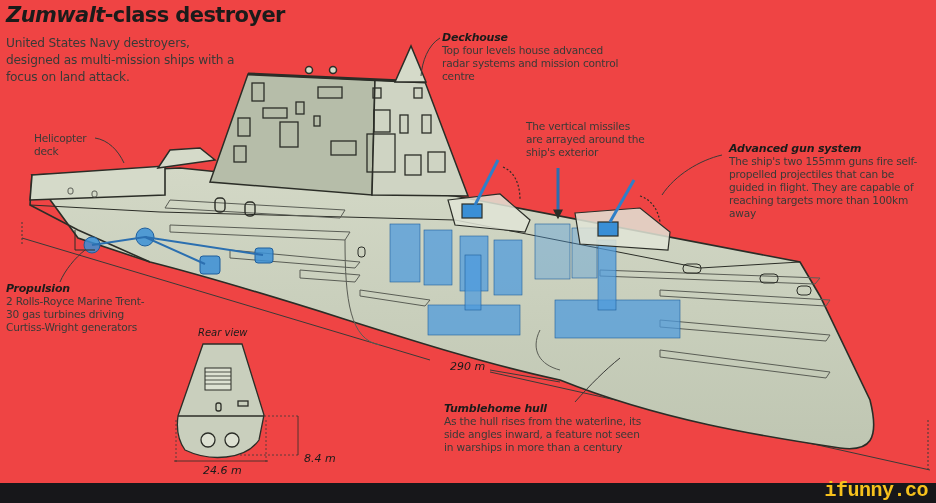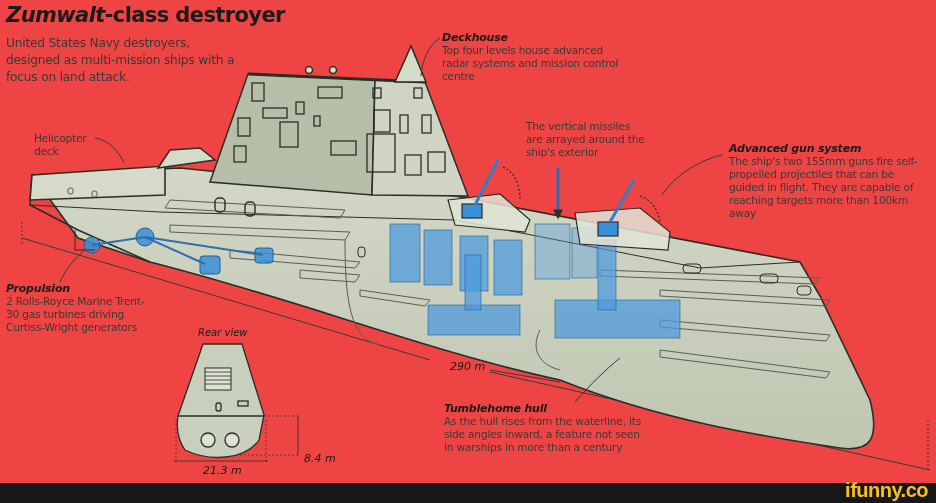--- a/index.html
+++ b/index.html
@@ -23,21 +23,21 @@
       position: absolute; left: 6px; top: 35px; width: 230px;
       font-size: 12.2px; line-height: 17px; color: #3a3a37; letter-spacing: -0.2px;
     }
     .label { position: absolute; font-size: 10.6px; line-height: 13px; color: #3a3a37; letter-spacing: -0.2px; }
     .label .head { display: block; font-weight: bold; font-style: italic; color: #1b1b1a; font-size: 11px; }
     .dim { position: absolute; font-style: italic; font-size: 11px; color: #1b1b1a; }
 
     .footer { position: absolute; left: 0; top: 483px; width: 936px; height: 20px; background: #17171a; }
     .brand {
       position: absolute; right: 8px; top: 479px;
-      font-family: Liberation Sans, sans-serif; font-weight: bold; font-size: 20px;
+      font-family: Liberation Mono, monospace; font-weight: bold; font-size: 20px;
       color: #f6c11c; letter-spacing: -0.5px;
     }
   </style>
 </head>
 <body>
 
 <div class="canvas">
 
   <svg class="art" viewBox="0 0 936 483">
     <defs>
@@ -213,18 +213,18 @@
   </div>
 
 
   <div class="label" style="left:444px; top:402px; width:200px;">
     <span class="head">Tumblehome hull</span>
     <span>As the hull rises from the waterline, its side angles inward, a feature not seen in warships in more than a century</span>
   </div>
 
   <div class="dim" style="left:198px; top:327px; font-size:10px;text-align:right;">Rear view</div>
   <div class="dim" style="left:304px; top:452px;">8.4 m</div>
-  <div class="dim" style="left:203px; top:464px;">21.3 m</div>
+  <div class="dim" style="left:203px; top:464px;">24.6 m</div>
   <div class="dim" style="left:450px; top:360px;">290 m</div>
 </div>
 
 <div class="footer"></div>
 <div class="brand">ifunny.co</div>
 
 </body></html>

